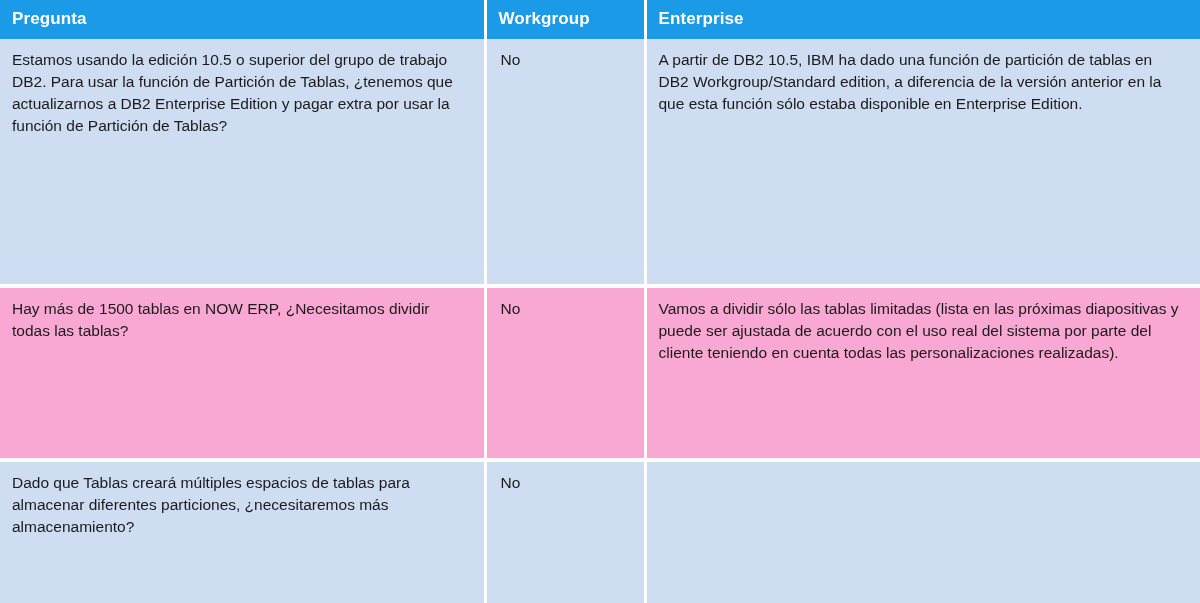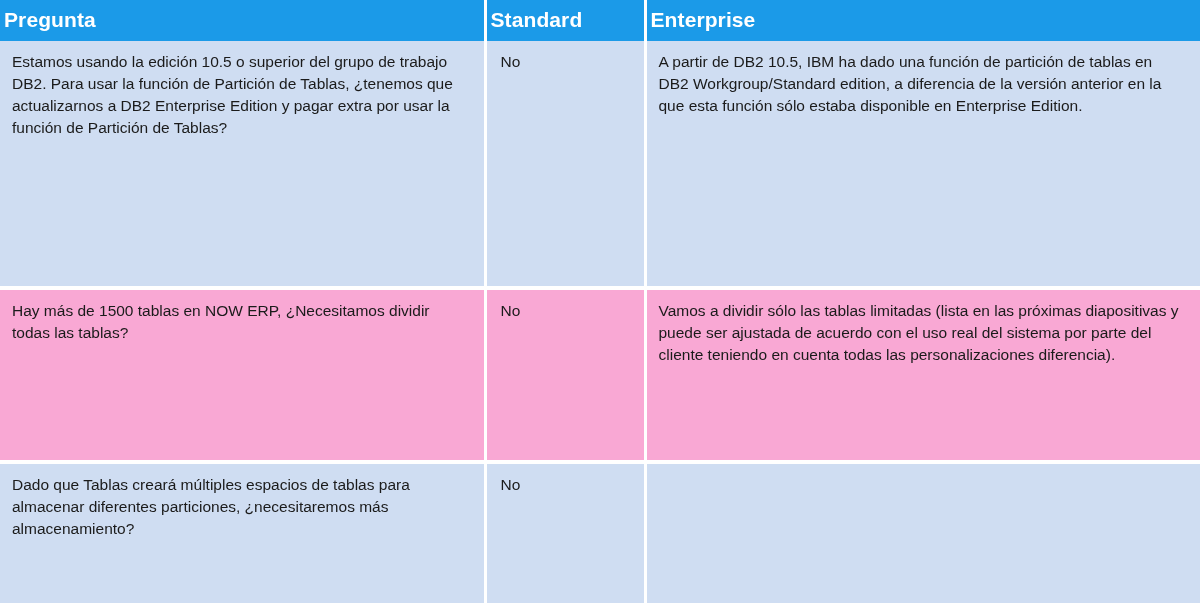--- a/index.html
+++ b/index.html
@@ -24,24 +24,24 @@
     border-collapse: collapse;
     table-layout: fixed;
   }
   table.qa-table col.c-question { width: 485px; }
   table.qa-table col.c-answer { width: 160px; }
   table.qa-table col.c-comments { width: 555px; }
 
   thead th {
     background: #1b9ae8;
     color: #ffffff;
-    font-size: 21px;
+    font-size: 17px;
     font-weight: bold;
     text-align: left;
-    padding: 8px 12px 9px 4px;
+    padding: 8px 12px 9px 12px;
     height: 22px;
     vertical-align: middle;
     border-right: 3px solid #ffffff;
     letter-spacing: 0.1px;
   }
   thead th:last-child { border-right: none; }
 
   tbody td {
     vertical-align: top;
     font-size: 15.5px;
@@ -70,21 +70,21 @@
 <div class="table-wrap">
   <table class="qa-table">
     <colgroup>
       <col class="c-question">
       <col class="c-answer">
       <col class="c-comments">
     </colgroup>
     <thead>
       <tr>
         <th>Pregunta</th>
-        <th>Standard</th>
+        <th>Workgroup</th>
         <th>Enterprise</th>
       </tr>
     </thead>
     <tbody>
       <tr class="row-light r1">
         <td>
             <span class="cell-text">Estamos usando la edición 10.5 o superior del grupo de trabajo DB2. Para usar la función de Partición de Tablas, ¿tenemos que actualizarnos a DB2 Enterprise Edition y pagar extra por usar la función de Partición de Tablas?</span>
           </td>
         <td class="answer-cell">
             <span class="cell-text">No</span>
@@ -94,21 +94,21 @@
           </td>
       </tr>
       <tr class="row-lighter r2">
         <td>
             <span class="cell-text">Hay más de 1500 tablas en NOW ERP, ¿Necesitamos dividir todas las tablas?</span>
           </td>
         <td class="answer-cell">
             <span class="cell-text">No</span>
           </td>
         <td>
-            <span class="cell-text">Vamos a dividir sólo las tablas limitadas (lista en las próximas diapositivas y puede ser ajustada de acuerdo con el uso real del sistema por parte del cliente teniendo en cuenta todas las personalizaciones diferencia).</span>
+            <span class="cell-text">Vamos a dividir sólo las tablas limitadas (lista en las próximas diapositivas y puede ser ajustada de acuerdo con el uso real del sistema por parte del cliente teniendo en cuenta todas las personalizaciones realizadas).</span>
           </td>
       </tr>
       <tr class="row-light r3">
         <td>
             <span class="cell-text">Dado que Tablas creará múltiples espacios de tablas para almacenar diferentes particiones, ¿necesitaremos más almacenamiento?</span>
           </td>
         <td class="answer-cell">
             <span class="cell-text">No</span>
           </td>
         <td>

